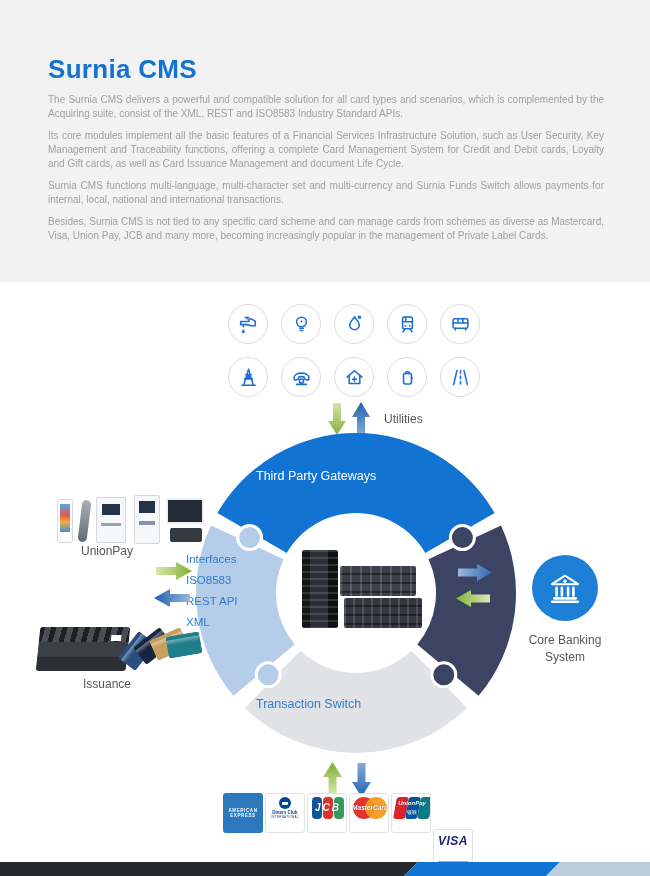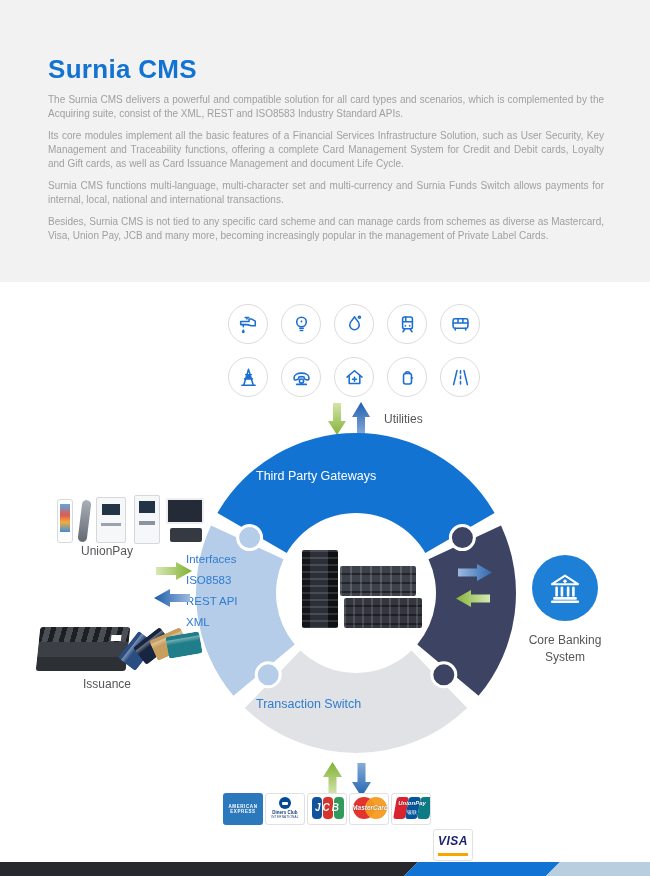--- a/index.html
+++ b/index.html
@@ -51,21 +51,21 @@
     background-size:10px 6px,90px 15px,90px 44px;background-position:72px 8px,0 0,0 0;}
   .card{position:absolute;width:34px;height:22px;border-radius:3px;background-repeat:no-repeat;background-image:linear-gradient(rgba(255,255,255,.4),rgba(255,255,255,0));background-size:34px 5px;background-position:0 4px;}
   .c1{left:120px;top:640px;background-color:#2b4e82;transform:rotate(-52deg);}
   .c2{left:136px;top:635px;background-color:#18253f;transform:rotate(-38deg);}
   .c3{left:152px;top:633px;background-color:#c79e5e;transform:rotate(-24deg);}
   .c4{left:167px;top:634px;background-color:#1f7e8a;transform:rotate(-10deg);}
   
   .bankcirc{position:absolute;left:532px;top:555px;width:66px;height:66px;border-radius:50%;background:#1e7fd6;display:flex;align-items:center;justify-content:center;}
   .bank g path,.bank circle{stroke:#fff;}
   
-  .logo{position:absolute;top:793px;width:40px;height:32px;border-radius:3px;box-sizing:border-box;overflow:hidden;font-family:"Liberation Sans",sans-serif;}
+  .logo{position:absolute;top:793px;width:40px;height:40px;border-radius:3px;box-sizing:border-box;overflow:hidden;font-family:"Liberation Sans",sans-serif;}
   .whitecard{background:#fff;border:1px solid #e0e1e3;}
   .amex{left:223px;background:#2c78bd;color:#fff;display:flex;flex-direction:column;align-items:center;justify-content:center;}
   .amex span{font-size:4.5px;font-weight:700;letter-spacing:.6px;line-height:5.5px;}
   .diners{left:265px;text-align:center;}
   .diners .dc-circ{width:12px;height:12px;border-radius:50%;background:#004a97;margin:3px auto 1px auto;position:relative;}
   .diners .dc-circ::after{content:"";position:absolute;left:3px;top:4.5px;width:6px;height:3px;background:#fff;border-radius:1px;}
   .diners .dc-name{font-size:4.5px;font-weight:700;color:#1c3e7a;line-height:5px;}
   .diners .dc-sub{font-size:3px;color:#1c3e7a;letter-spacing:.3px;}
   .jcb{left:307px;}
   .jcb i{position:absolute;top:3px;width:10px;height:22px;border-radius:4px;}

